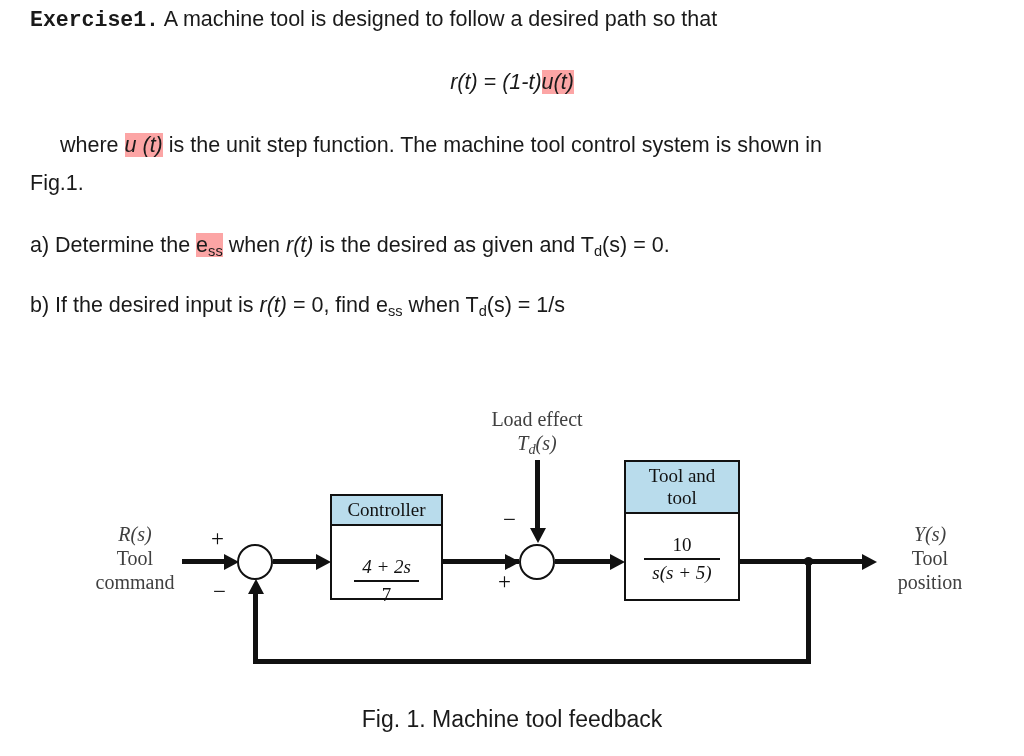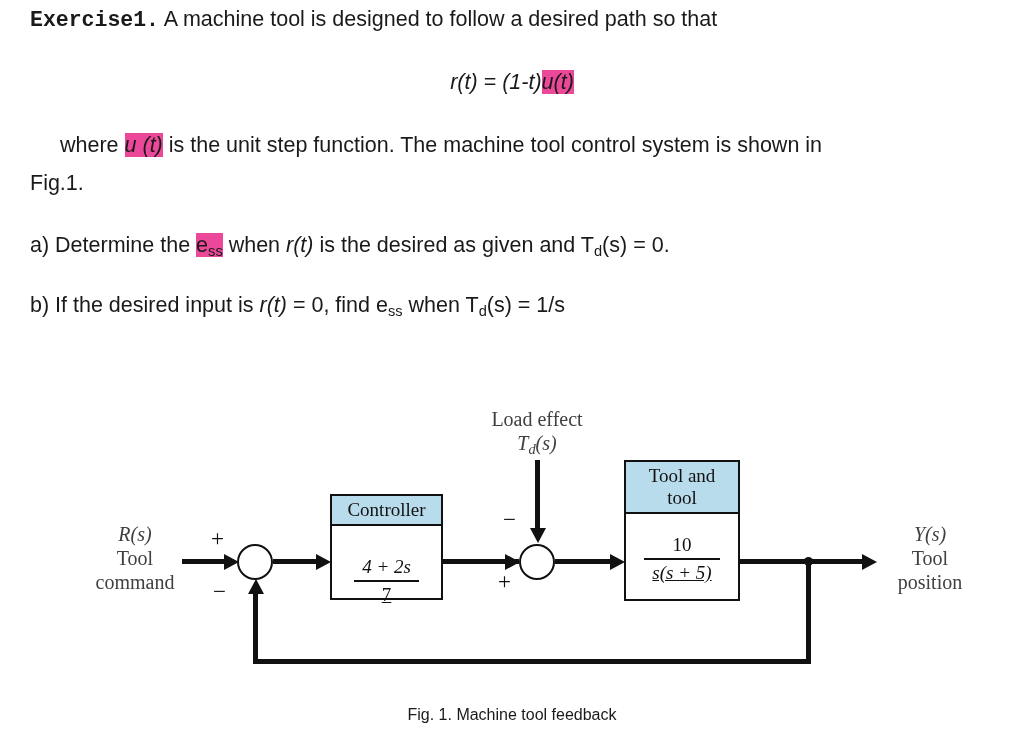--- a/index.html
+++ b/index.html
@@ -30,21 +30,21 @@
   }
   .l-title   { position: absolute; left: 30px;  top: 9px; }
   .l-eq      { position: absolute; left: 0;     top: 72px; width: 1024px; text-align: center; }
   .l-where   { position: absolute; left: 60px;  top: 135px; }
   .l-fig     { position: absolute; left: 30px;  top: 173px; }
   .l-a       { position: absolute; left: 30px;  top: 235px; }
   .l-b       { position: absolute; left: 30px;  top: 295px; }
 
   b.bold { font-weight: bold; font-family: Liberation Mono, monospace; }
   i.ital { font-style: italic; }
-  .hl { background: #ec4899; }
+  .hl { background: #fca5a5; }
   .sub { font-size: 0.68em; vertical-align: -0.28em; }
 
   
   .figure {
     position: absolute;
     left: 0;
     top: 380px;
     width: 1024px;
     height: 376px;
   }
@@ -87,21 +87,21 @@
   }
   .frac {
     display: inline-block;
     text-align: center;
     font-size: 19px;
     line-height: 1.15;
     margin-top: 8px;
   }
   .frac .num { display:block; padding: 0 8px 1px 8px; }
   .frac .bar { display:block; height: 2px; background: #111111; margin: 1px 0; }
-  .frac .den { display:block; padding: 1px 8px 0 8px; text-decoration: underline; }
+  .frac .den { display:block; padding: 1px 8px 0 8px; }
   .frac .it { font-style: italic; text-align: right; }
 
   .sumcircle {
     position: absolute;
     border: 2.5px solid #111111;
     border-radius: 50%;
     background: #ffffff;
     box-sizing: border-box;
   }
   .sign {
@@ -142,21 +142,21 @@
     border-right: 8px solid transparent;
     border-top: 15px solid #111111;
   }
 
   .caption {
     position: absolute;
     left: 0;
     top: 706px;
     width: 1024px;
     text-align: center;
-    font-size: 16px;
+    font-size: 23px;
     color: #1a1a1a;
   }
 </style>
 </head>
 <body>
 
 <div class="textblock">
 
   <div class="line l-title">
     <b class="bold">Exercise1.</b>

